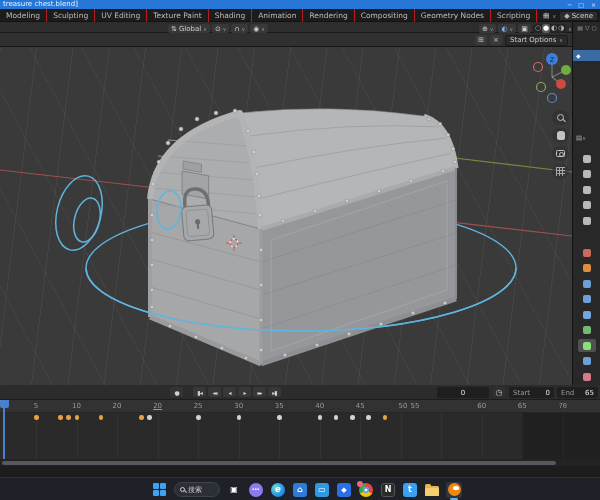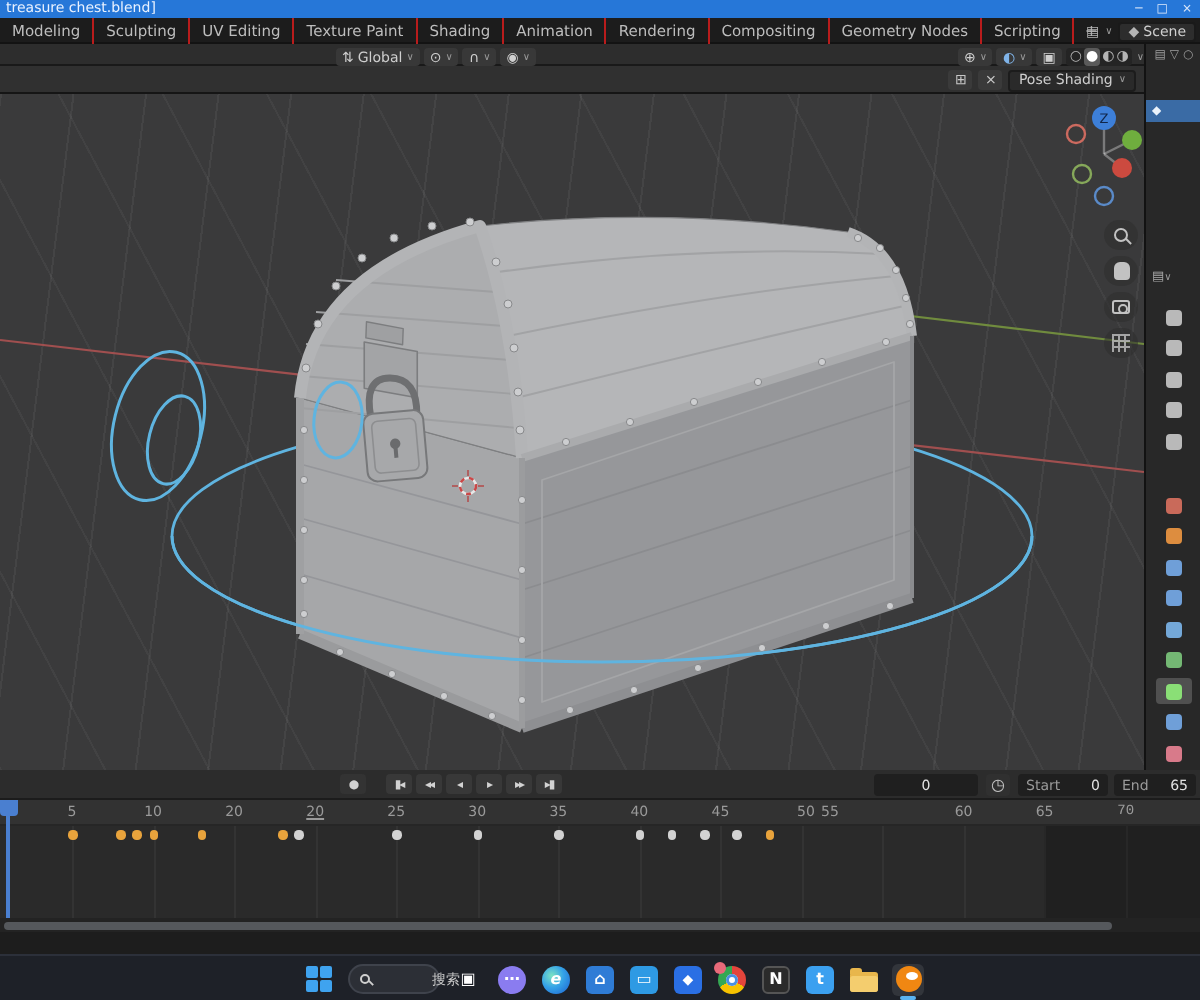--- a/index.html
+++ b/index.html
@@ -83,21 +83,21 @@
   .statustext{position:absolute;left:163px;font-size:7.5px;color:#9e9e9e;white-space:nowrap;}
 
   
   .taskbar{position:absolute;left:0;top:477px;width:600px;height:23px;background:#1e2128;border-top:1px solid #2c303a;}
   .tb-cluster{position:absolute;left:152px;top:0;height:23px;display:flex;align-items:center;gap:6px;}
   .startico{width:14px;height:14px;display:grid;grid-template-columns:6px 6px;grid-template-rows:6px 6px;gap:1px;}
   .startico div{background:#3fa3ef;border-radius:1px;}
   .searchpill{width:46px;height:15px;background:#2c2f36;border:1px solid #3f434c;border-radius:8px;display:flex;align-items:center;gap:3px;padding:0 5px;}
   .spmag{width:5px;height:5px;border:1.1px solid #cfcfcf;border-radius:50%;position:relative;flex:none;}
   .spmag::after{content:"";position:absolute;width:3px;height:1.1px;background:#cfcfcf;transform:rotate(45deg);right:-2.5px;bottom:-1px;}
-  .sptext{font-size:7px;color:#c8c8c8;white-space:nowrap;margin-left:28px;}
+  .sptext{font-size:7px;color:#c8c8c8;white-space:nowrap;}
   .appico{width:16px;height:16px;display:flex;align-items:center;justify-content:center;position:relative;border-radius:3px;}
   .appico.active{background:rgba(255,255,255,0.09);}
   .appico.active::after{content:"";position:absolute;bottom:-2px;left:4px;width:8px;height:2px;border-radius:1px;background:#5ab3f0;}
   .ic-generic{width:14px;height:14px;border-radius:3px;display:flex;align-items:center;justify-content:center;font-size:8px;font-weight:bold;color:#fff;}
   .ic-circle{border-radius:50%;}
   .ic-chat{background:#8a7cf0;}
   .ic-edge{background:radial-gradient(circle at 35% 35%, #7ce3c3 0%, #35a3e8 45%, #1b5fd0 100%);font-style:italic;}
   .ic-store{background:#2f7cd6;}
   .ic-mail{background:#2e9ae4;}
   .ic-dropbox{background:#2a6fe4;font-size:7px;}
@@ -190,21 +190,21 @@
         </span>
       <span class="dd">∨</span>
     </div>
   </div>
 
   <div class="vphead">
     <div class="vph-right">
       <span class="sqbtn">⊞</span>
       <span class="sqbtn">×</span>
       <span class="poseopt">
-        <span>Pose Shading</span>
+        <span>Start Options</span>
         <span class="dd">∨</span>
       </span>
     </div>
   </div>
 
   <div class="viewport">
     <svg width="572" height="338" viewBox="0 47 572 338" style="position:absolute;left:0;top:0;">
 
       <line x1="0" y1="170" x2="572" y2="236" stroke="#a04f4f" stroke-width="1.1"></line>
       <line x1="380" y1="149" x2="572" y2="172" stroke="#708b3e" stroke-width="1.1"></line>

